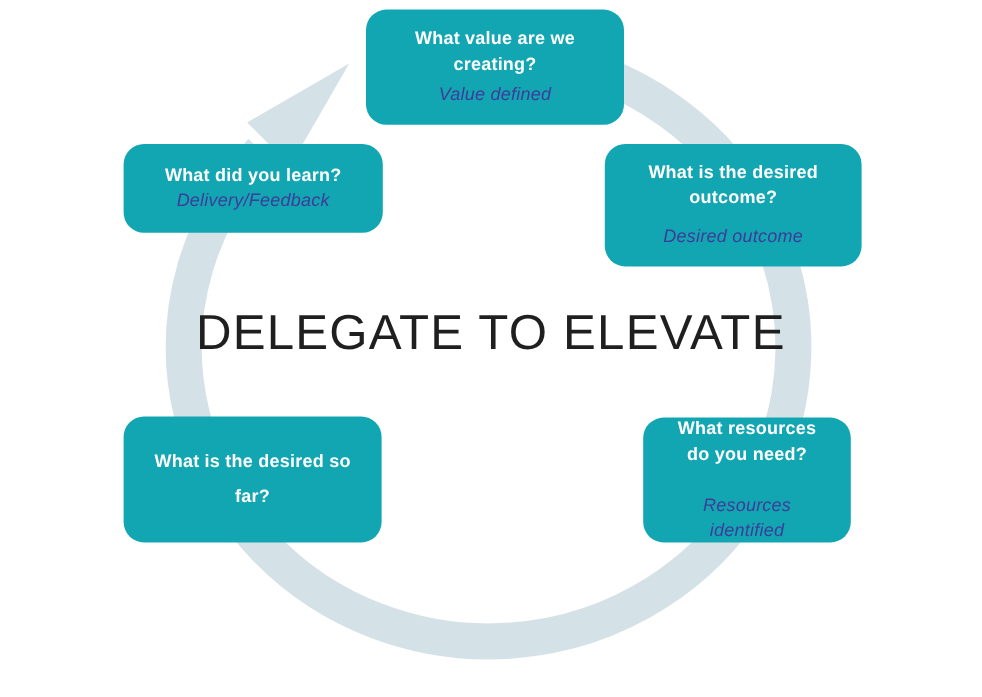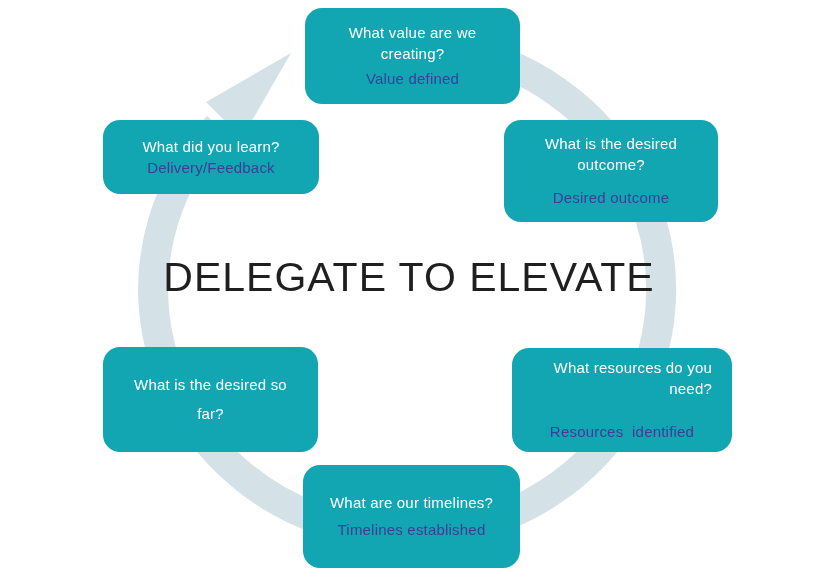--- a/index.html
+++ b/index.html
@@ -51,34 +51,36 @@
     justify-content: center;
     text-align: center;
     box-sizing: border-box;
     padding: 27px 20px;
   }
   .question {
     color: var(--question, #ffffff);
     font-size: 15px;
     line-height: 1.4;
     letter-spacing: 0.2px;
+    font-weight: bold;
   }
   .subtext {
     color: var(--subtext, #3d3d99);
+    font-style: italic;
     font-size: 15px;
     line-height: 1.35;
     letter-spacing: 0.2px;
     white-space: pre-wrap;
   }
   
   .pos-top         { left: 305px; top: 8px;   width: 215px; height: 96px;  padding: 10px 12px; }
   .pos-top .subtext{ margin-top: 5px; }
   .pos-top-right   { left: 504px; top: 120px; width: 214px; height: 102px; }
   .pos-top-right .subtext { margin-top: 13px; }
-  .pos-bottom-right{ left: 512px; top: 348px; width: 220px; height: 104px; text-align: right; }
+  .pos-bottom-right{ left: 536px; top: 348px; width: 173px; height: 104px; }
   .pos-bottom-right .subtext { margin-top: 23px; }
   .pos-bottom      { left: 303px; top: 465px; width: 217px; height: 103px; }
   .pos-bottom .subtext { margin-top: 7px; }
   .pos-bottom-left { left: 103px; top: 347px; width: 215px; height: 105px; }
   .pos-bottom-left .question { line-height: 1.9; }
   .pos-bottom-left .subtext  { margin-top: 4px; }
   .pos-top-left    { left: 103px; top: 120px; width: 216px; height: 74px; }
   .pos-top-left .subtext { margin-top: 1px; }
 </style>
 </head>
@@ -101,24 +103,20 @@
   <div class="step-box pos-top-right">
     <div class="question">What is the desired outcome?</div>
     <div class="subtext">Desired outcome</div>
   </div>
 
   <div class="step-box pos-bottom-right">
     <div class="question">What resources do you need?</div>
     <div class="subtext">Resources  identified</div>
   </div>
 
-  <div class="step-box pos-bottom">
-    <div class="question">What are our timelines?</div>
-    <div class="subtext">Timelines established</div>
-  </div>
 
   <div class="step-box pos-bottom-left">
     <div class="question">What is the desired so far?</div>
   </div>
 
   <div class="step-box pos-top-left">
     <div class="question">What did you learn?</div>
     <div class="subtext">Delivery/Feedback</div>
   </div>
 

